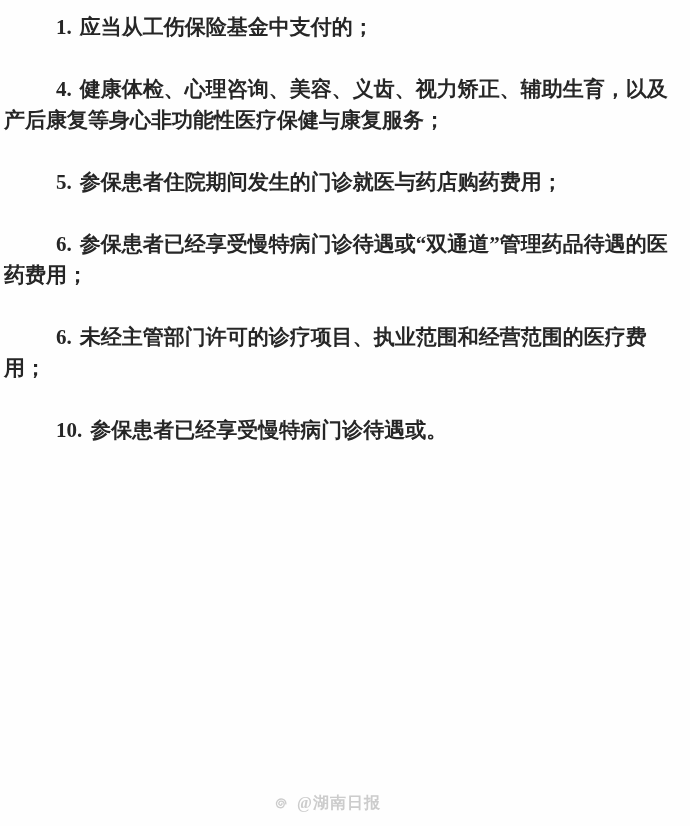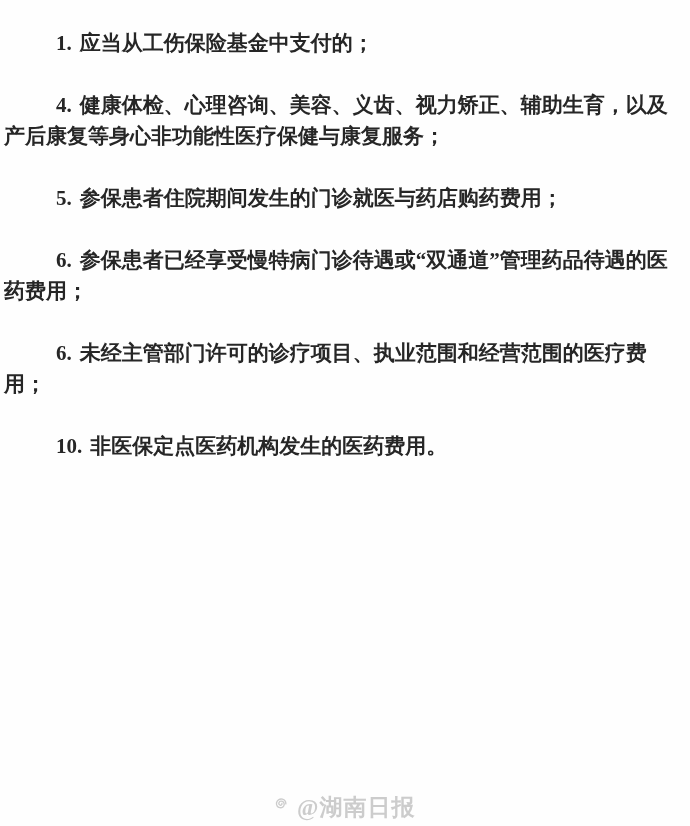--- a/index.html
+++ b/index.html
@@ -11,46 +11,46 @@
     width: 690px;
     height: 826px;
     overflow: hidden;
     position: relative;
   }
   .doc {
     position: relative;
     box-sizing: border-box;
     width: 690px;
     height: 826px;
-    padding: 28px 8px 0 4px;
+    padding: 12px 8px 0 4px;
     font-family: "Liberation Serif", "DejaVu Serif", serif;
     font-weight: 700;
     font-size: 21px;
     color: #262626;
   }
   .item {
     margin: 0 0 31px 0;
     line-height: 31px;
     text-indent: 52px;
     word-break: break-all;
   }
   .item .num {
     padding-right: 8px;
   }
   .watermark {
     position: absolute;
     left: 270px;
     top: 792px;
     display: flex;
-    align-items: flex-start;
+    align-items: flex-end;
     gap: 5px;
     color: #c7c7c7;
     font-family: "Liberation Serif", "DejaVu Serif", serif;
     font-weight: 700;
-    font-size: 23px;
+    font-size: 16px;
     letter-spacing: 1px;
     white-space: nowrap;
     opacity: 0.9;
   }
   .watermark svg {
     display: block;
   }
 </style>
 </head>
 <body>
@@ -65,21 +65,21 @@
 
   <p class="item"><span class="num">5.</span><span class="txt">参保患者住院期间发生的门诊就医与药店购药费用；</span></p>
 
   <p class="item"><span class="num">6.</span><span class="txt">参保患者已经享受慢特病门诊待遇或“双通道”管理药品待遇的医药费用；</span></p>
 
 
 
 
   <p class="item"><span class="num">6.</span><span class="txt">未经主管部门许可的诊疗项目、执业范围和经营范围的医疗费用；</span></p>
 
-  <p class="item"><span class="num">10.</span><span class="txt">非医保定点医药机构发生的医药费用。</span></p>
+  <p class="item"><span class="num">10.</span><span class="txt">参保患者已经享受慢特病门诊待遇或。</span></p>
 
   <div class="watermark">
     <span>
       <svg width="22" height="22" viewBox="0 0 24 24" fill="none" stroke="#c7c7c7" stroke-width="1.5" stroke-linecap="round">
         <path d="M13 12.5c0.4 1.6-1.8 2.6-2.9 1.3c-1.2-1.4-0.1-3.6 1.8-3.8c2.1-0.2 3.8 1.6 3.6 3.7c-0.2 2.3-2.5 3.9-4.8 3.4c-2.6-0.5-4.2-3.1-3.5-5.7c0.7-2.8 3.6-4.4 6.3-3.6c2.3 0.7 3.9 2.8 3.8 5.2"></path>
       </svg>
     </span>
     <span>@湖南日报</span>
   </div>
 

